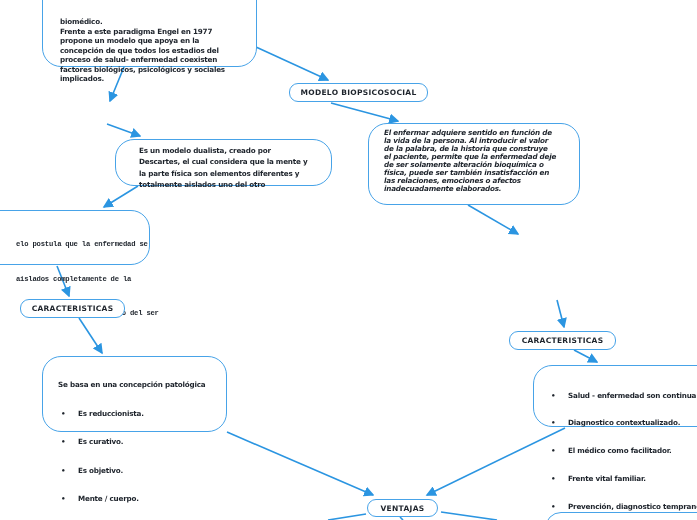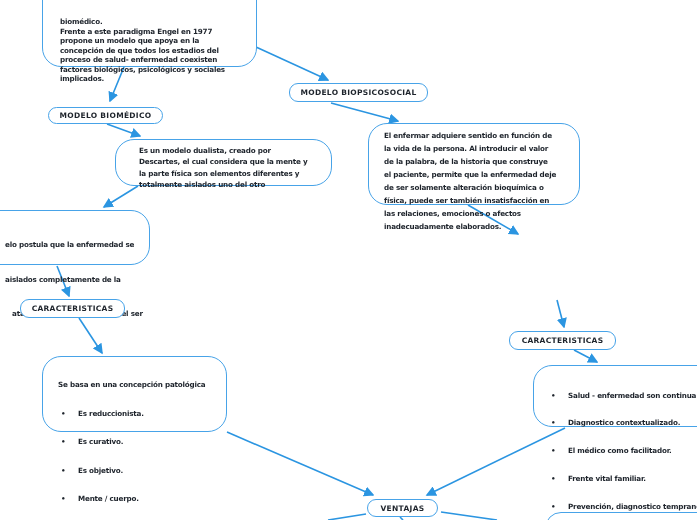--- a/index.html
+++ b/index.html
@@ -57,37 +57,34 @@
   <div class="node" style="left:42px;top:-36px;width:215px;height:103px;">
     <div class="txt" style="left:17px;top:52px;line-height:9.5px;">biomédico.
 Frente a este paradigma Engel en 1977
 propone un modelo que apoya en la
 concepción de que todos los estadios del
 proceso de salud- enfermedad coexisten
 factores biológicos, psicológicos y sociales
 implicados.</div>
   </div>
 
-  <div class="node pill" style="left:48px;top:107px;width:115px;height:17px;">
-    <span>MODELO BIOMÉDICO</span>
-  </div>
 
   <div class="node pill" style="left:283px;top:83px;width:139px;height:19px;margin-left:6px;">
     <span>MODELO BIOPSICOSOCIAL</span>
   </div>
 
   <div class="node" style="left:75px;top:139px;width:217px;height:47px;margin-left:40px;">
     <div class="txt" style="left:23px;top:5px;line-height:11.3px;">Es un modelo dualista, creado por
 Descartes, el cual considera que la mente y
 la parte física son elementos diferentes y
 totalmente aislados uno del otro</div>
   </div>
 
   <div class="node" style="left:-62px;top:210px;width:212px;height:55px;">
-    <div class="txt postula-lines" style="left:66px;top:5px;line-height:11.5px;">
+    <div class="txt postula-lines" style="left:77px;top:5px;line-height:11.5px;font-family:Liberation Mono, monospace;">
       <div>elo postula que la enfermedad se</div>
       <div>aislados completamente de la</div>
       <div>atal y del comportamiento del ser</div>
     </div>
   </div>
 
   <div class="node pill" style="left:20px;top:299px;width:105px;height:19px;">
     <span>CARACTERISTICAS</span>
   </div>
 
@@ -98,21 +95,21 @@
       <div class="row"><span class="dot">•</span><span>Es curativo.</span></div>
       <div class="row"><span class="dot">•</span><span>Es objetivo.</span></div>
       <div class="row"><span class="dot">•</span><span>Mente / cuerpo.</span></div>
       
       
       
     </div>
   </div>
 
   <div class="node" style="left:368px;top:123px;width:212px;height:82px;">
-    <div class="txt" style="left:15px;top:5px;line-height:13px;">El enfermar adquiere sentido en función de
+    <div class="txt" style="left:15px;top:5px;line-height:8px;font-style:italic;">El enfermar adquiere sentido en función de
 la vida de la persona. Al introducir el valor
 de la palabra, de la historia que construye
 el paciente, permite que la enfermedad deje
 de ser solamente alteración bioquímica o
 física, puede ser también insatisfacción en
 las relaciones, emociones o afectos
 inadecuadamente elaborados.</div>
   </div>
 
 

